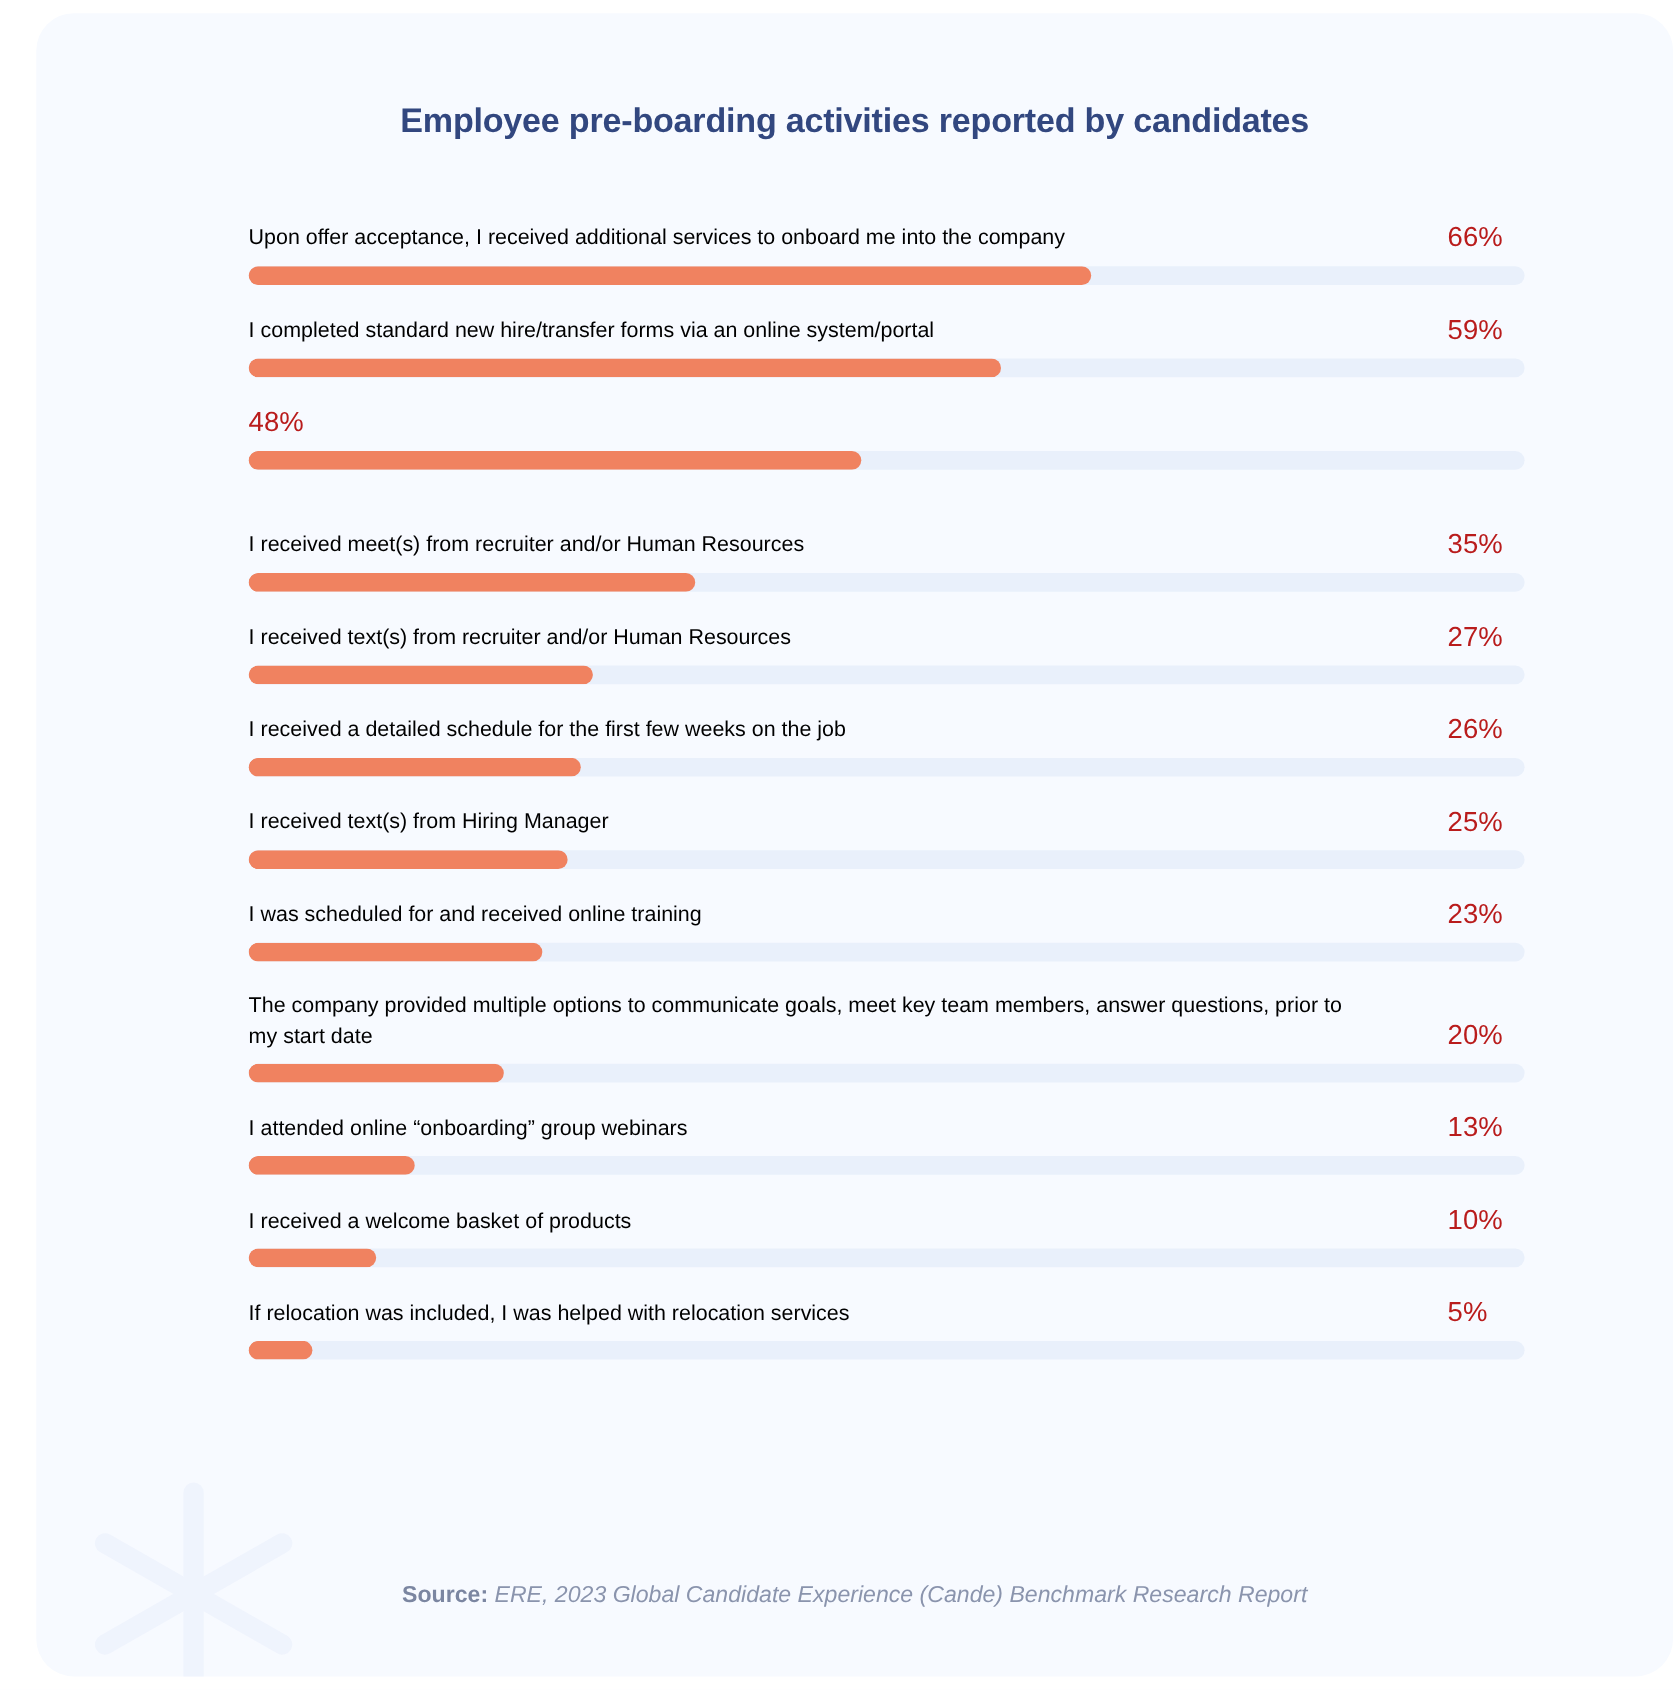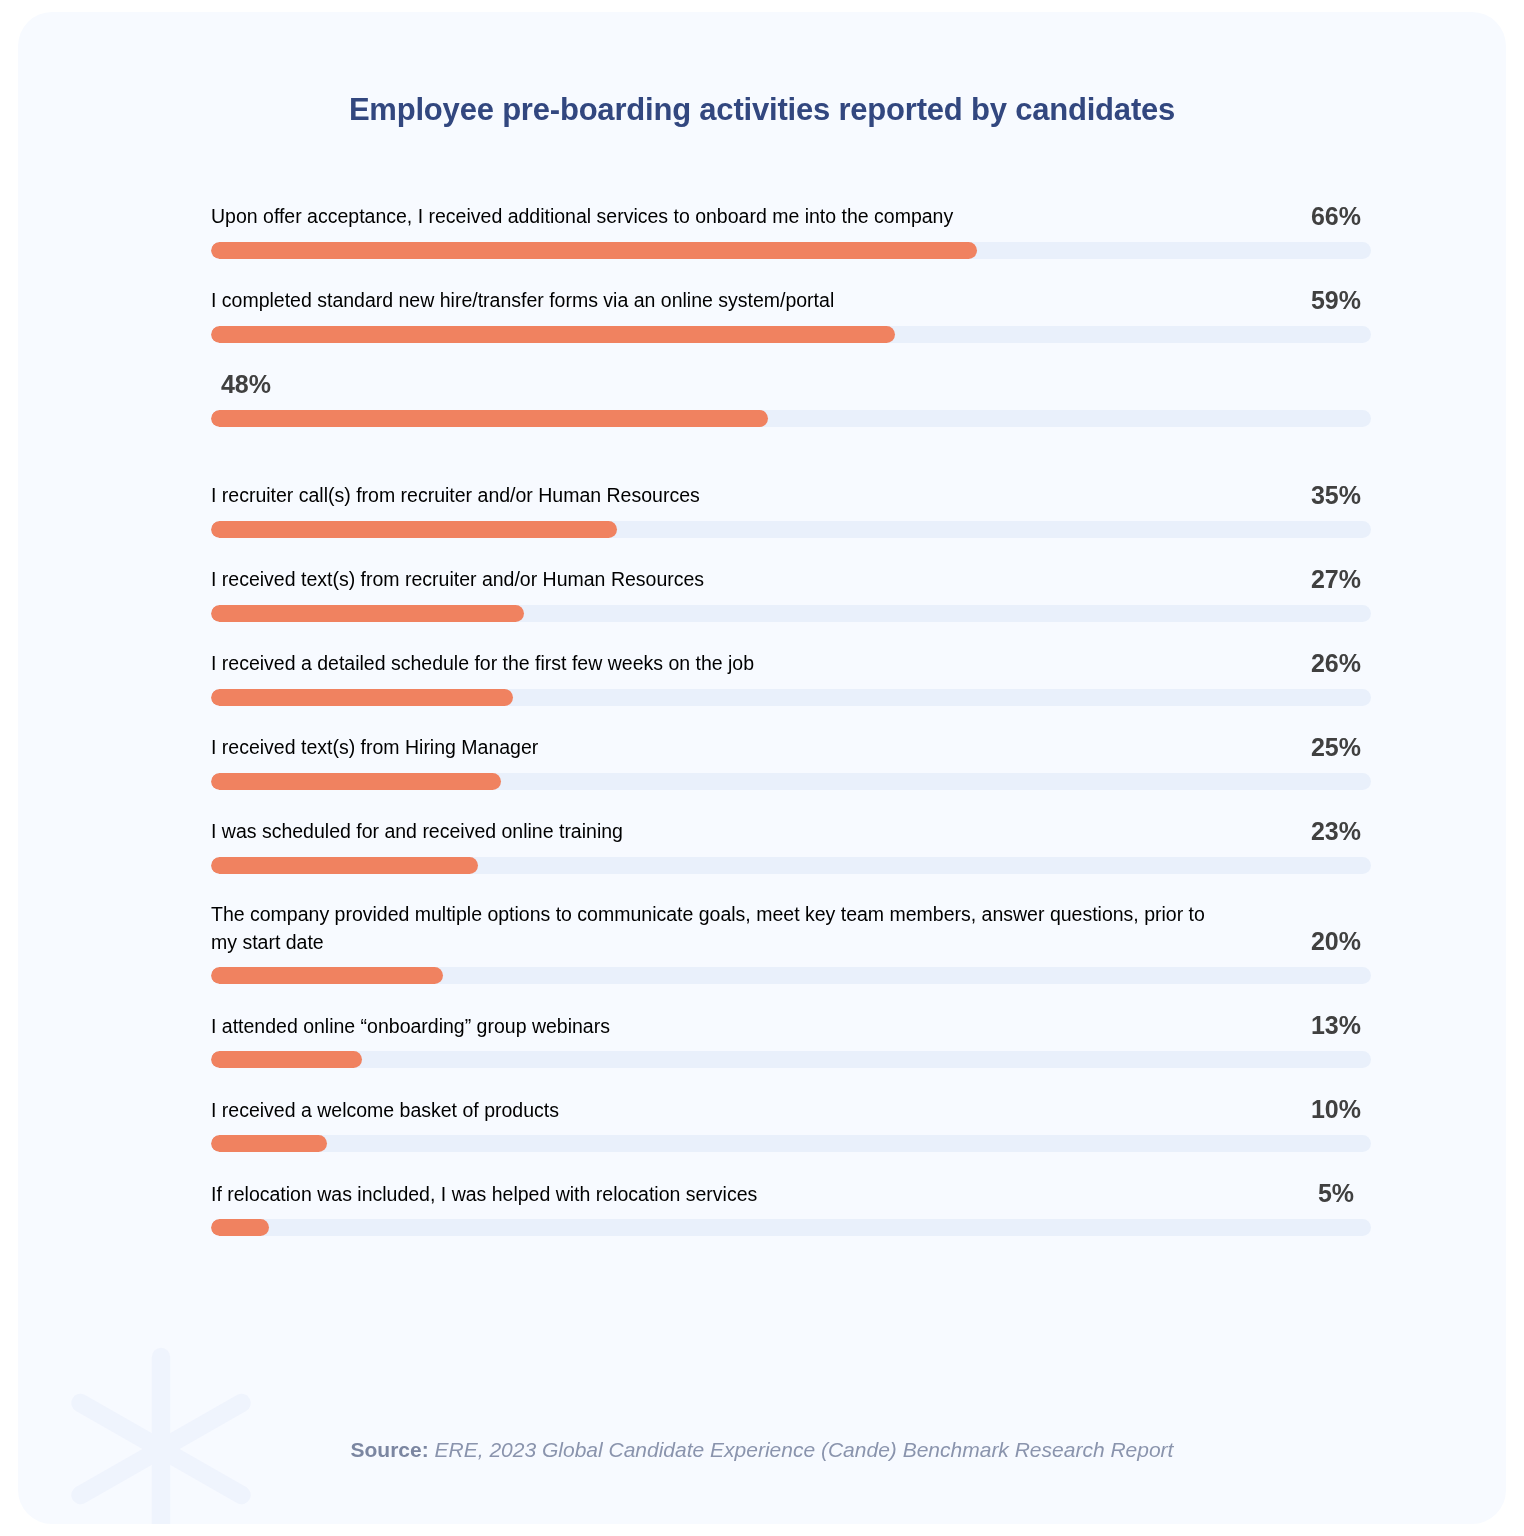--- a/index.html
+++ b/index.html
@@ -8,21 +8,21 @@
     background: #ffffff;
   }
   body {
     width: 1524px;
     height: 1536px;
     font-family: "Liberation Sans", sans-serif;
     overflow: hidden;
   }
   #card {
     position: absolute;
-    left: 18px;
+    left: 33px;
     top: 12px;
     width: 1488px;
     height: 1512px;
     background: #f7faff;
     border-radius: 34px;
     overflow: hidden;
   }
   
   #deco {
     position: absolute;
@@ -62,25 +62,25 @@
   }
   .row-label {
     font-size: 19.5px;
     color: #000000;
     line-height: 1.42;
     flex: 1 1 auto;
     max-width: 1020px;
   }
   .row-value {
     font-size: 25px;
-    font-weight: bold;
-    color: #404040;
+    font-weight: normal;
+    color: #b91c1c;
     white-space: nowrap;
     flex: 0 0 auto;
-    text-align: center;
+    text-align: left;
     min-width: 70px;
   }
   .track {
     position: relative;
     height: 17px;
     border-radius: 9px;
     background: #e9f0fb;
     margin-top: 11px;
     width: 100%;
     overflow: hidden;
@@ -148,21 +148,21 @@
           <div class="row-value">48%</div>
         </div>
         <div class="track" style="background: rgb(233, 240, 251);">
           <div class="fill" style="width: 48%; background: rgb(240, 130, 96);"></div>
         </div>
       </div>
       <div class="spacer"></div>
       <div class="spacer"></div>
       <div class="row">
         <div class="row-head">
-          <div class="row-label">I recruiter call(s) from recruiter and/or Human Resources</div>
+          <div class="row-label">I received meet(s) from recruiter and/or Human Resources</div>
           <div class="row-value">35%</div>
         </div>
         <div class="track" style="background: rgb(233, 240, 251);">
           <div class="fill" style="width: 35%; background: rgb(240, 130, 96);"></div>
         </div>
       </div>
       <div class="spacer"></div>
       <div class="row">
         <div class="row-head">
           <div class="row-label">I received text(s) from recruiter and/or Human Resources</div>

